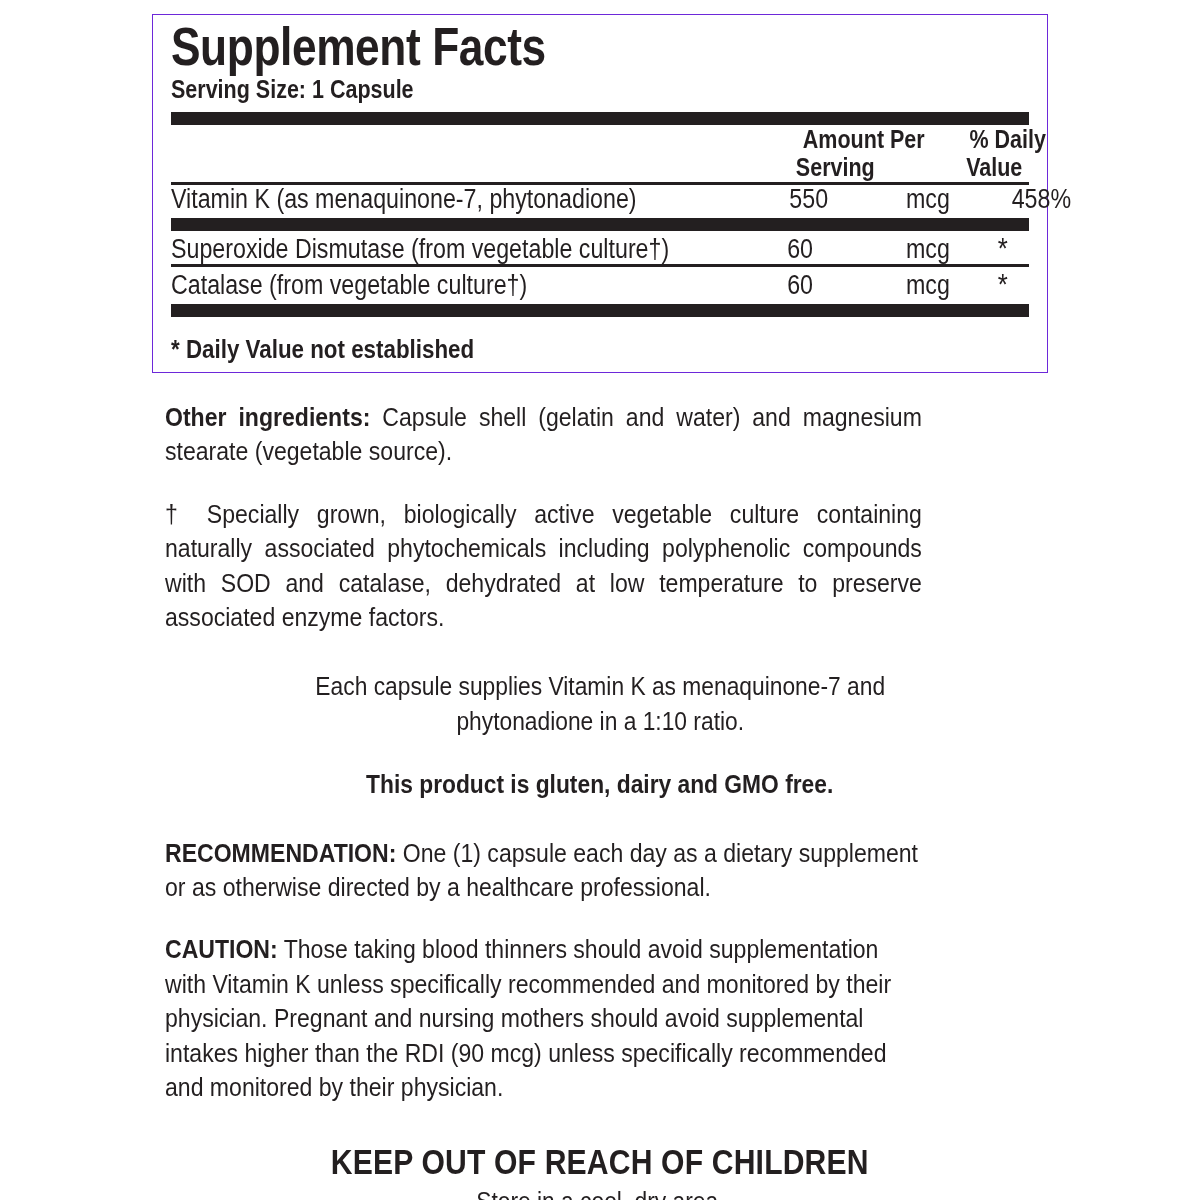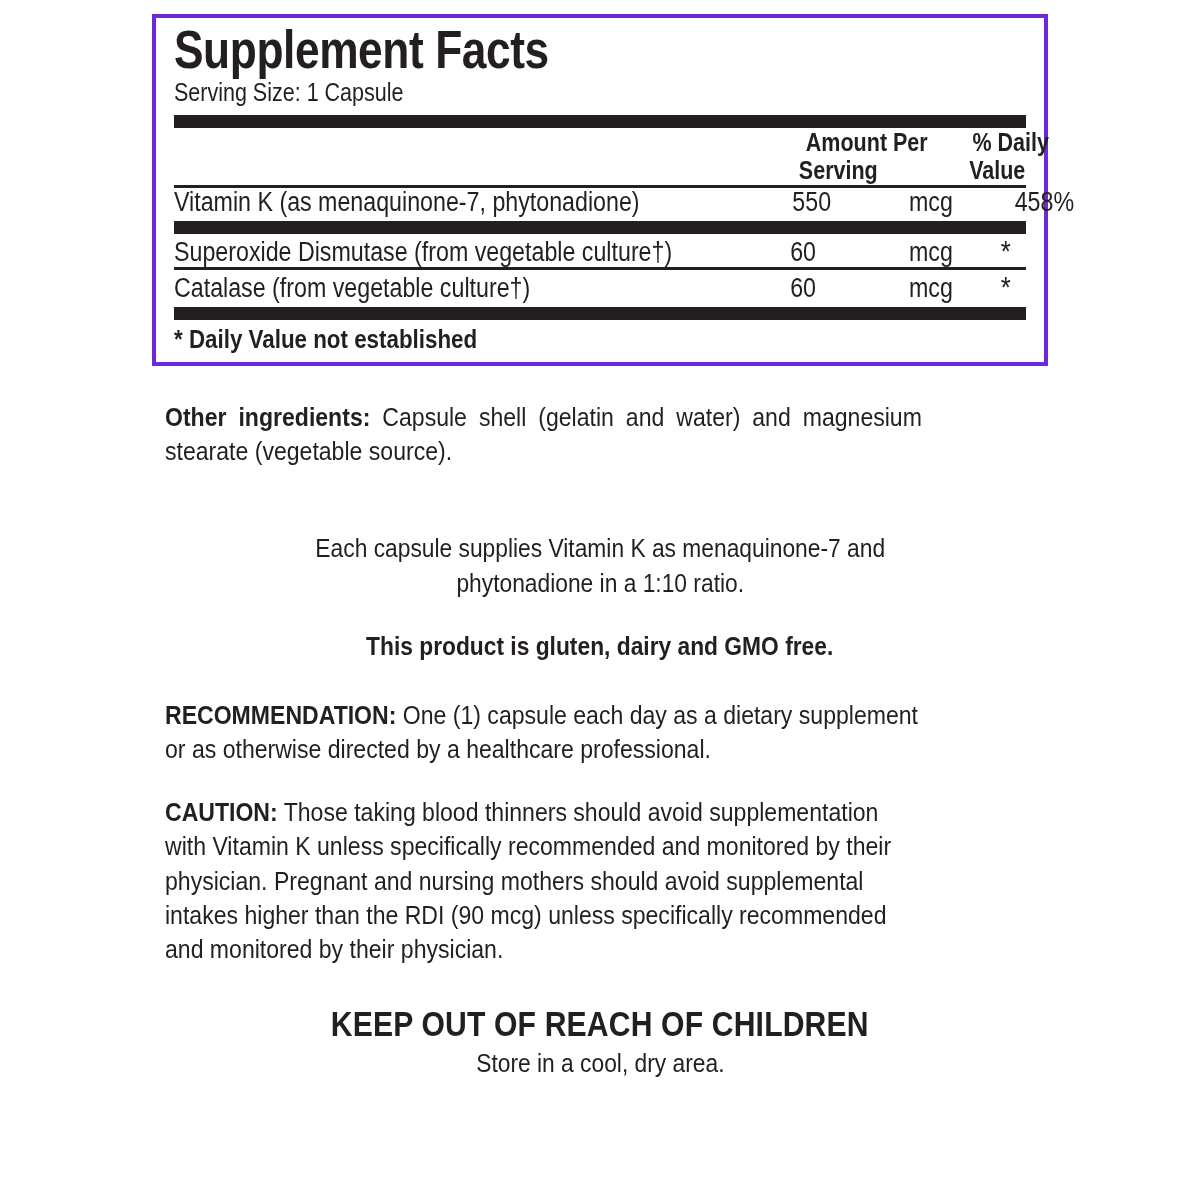--- a/index.html
+++ b/index.html
@@ -30,38 +30,38 @@
     overflow: hidden;
   }
 
   
   .facts-box {
     position: absolute;
     left: 152px;
     top: 14px;
     width: 896px;
     box-sizing: border-box;
-    border: 4px solid #6d28d9;
+    border: 1px solid #6d28d9;
     background: #fff;
     padding: 0 18px 8px 18px;
   }
 
   .facts-title {
     font-size: 54px;
     font-weight: bold;
     line-height: 1.02;
     letter-spacing: -0.5px;
     margin: 4px 0 0 0;
     white-space: nowrap;
   }
   .facts-title .cond { transform: scaleX(0.82); }
 
   .serving-size {
     font-size: 25px;
-    font-weight: normal;
+    font-weight: bold;
     line-height: 1.1;
     margin: 2px 0 0 0;
     white-space: nowrap;
   }
 
   .rule-thick {
     height: 13px;
     background: #231f20;
     margin: 8px 0 0 0;
   }
@@ -116,21 +116,21 @@
     font-size: 30px;
   }
   .nutrient-row .cell-num .cond  { transform-origin: right center; }
   .nutrient-row .cell-dv  .cond  { transform-origin: right center; }
   .nutrient-row .cell-dv.star .cond { transform-origin: center center; }
 
   .dv-footnote {
     font-size: 26px;
     font-weight: bold;
     line-height: 1.1;
-    padding: 5px 0 0 0;
+    padding: 18px 0 0 0;
     white-space: nowrap;
   }
 
   
   .body-copy {
     position: absolute;
     left: 165px;
     top: 400px;
     width: 870px;
   }
@@ -265,20 +265,21 @@
 
     <div class="dv-footnote"><span class="cond">* Daily Value not established</span></div>
   </div>
 
   <div class="body-copy">
 
     <p class="para"><span class="cond"><span class="b">Other ingredients:</span><span> Capsule shell (gelatin and water) and magnesium stearate (vegetable source).</span></span></p>
 
     <div class="gap-md"></div>
 
+    <p class="para"><span class="cond">† Specially grown, biologically active vegetable culture containing naturally associated phytochemicals including polyphenolic compounds with SOD and catalase, dehydrated at low temperature to preserve associated enzyme factors.</span></p>
 
     <div class="gap-lg"></div>
 
     <div class="centered">
       <div class="nowrapline"><span class="cond" style="transform-origin: center center;">Each capsule supplies Vitamin K as menaquinone-7 and</span></div>
       <div class="nowrapline"><span class="cond" style="transform-origin: center center;">phytonadione in a 1:10 ratio.</span></div>
     </div>
 
     <div class="gap-md"></div>
 

